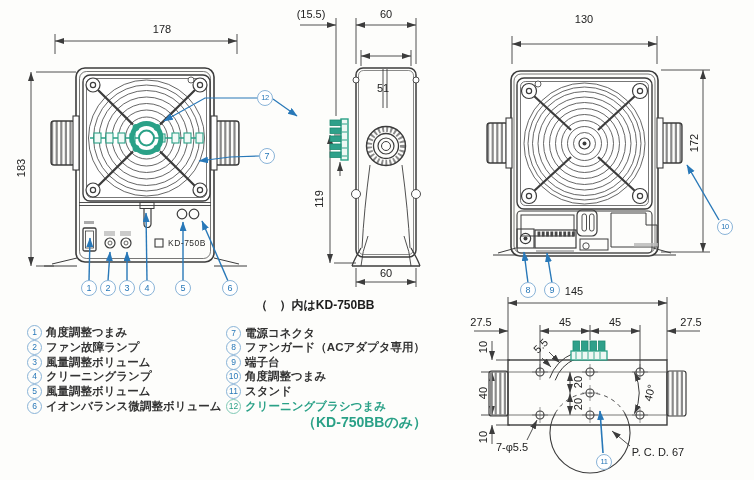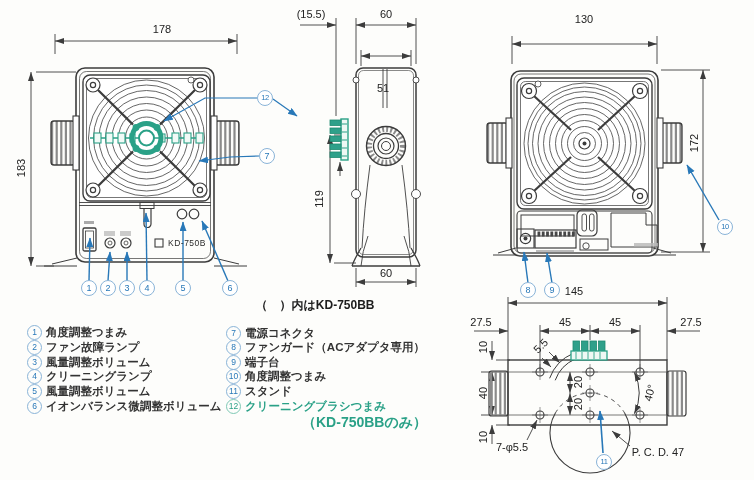--- a/index.html
+++ b/index.html
@@ -435,21 +435,21 @@
 <span class="lbl" style="left:615px;top:322px;">45</span>
 <span class="lbl" style="left:691px;top:322px;">27.5</span>
 <span class="lbl v" style="left:483px;top:347px;">10</span>
 <span class="lbl v" style="left:483px;top:393px;">40</span>
 <span class="lbl v" style="left:483px;top:437px;">10</span>
 <span class="lbl v" style="left:578px;top:382px;">20</span>
 <span class="lbl v" style="left:578px;top:404px;">20</span>
 <span class="lbl d45" style="left:541px;top:346px;">5.5</span>
 <span class="lbl d75" style="left:650px;top:393px;">40°</span>
 <span class="lbl" style="left:512px;top:447px;">7-φ5.5</span>
-<span class="lbl" style="left:658px;top:452px;">P. C. D. 47</span>
+<span class="lbl" style="left:658px;top:452px;">P. C. D. 67</span>
 
 <span class="lbl note" style="left:315px;top:305px;">（　）内はKD-750BB</span>
 
 <span class="mk" style="left:89px;top:288px;">1</span>
 <span class="mk" style="left:108px;top:288px;">2</span>
 <span class="mk" style="left:127px;top:288px;">3</span>
 <span class="mk" style="left:147px;top:288px;">4</span>
 <span class="mk" style="left:183px;top:288px;">5</span>
 <span class="mk" style="left:230px;top:288px;">6</span>
 <span class="mk" style="left:267px;top:156px;">7</span>

